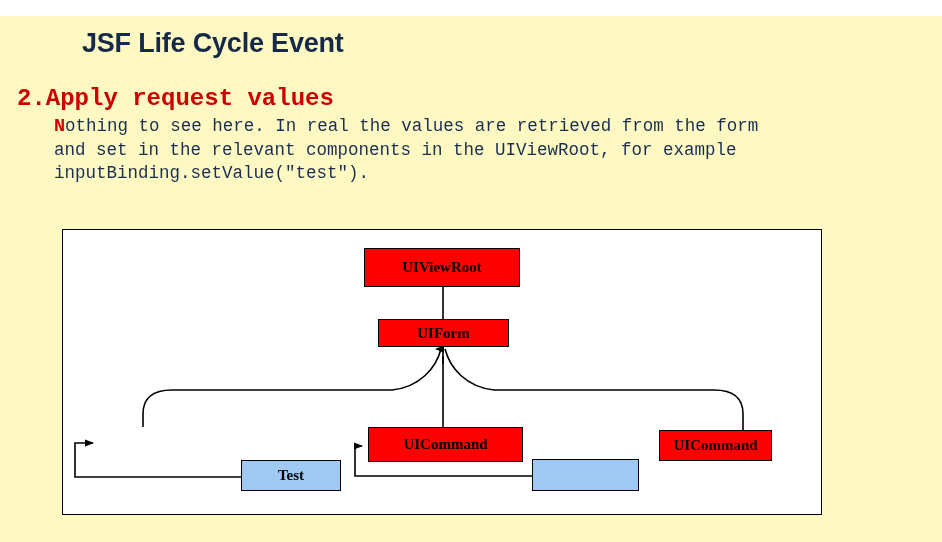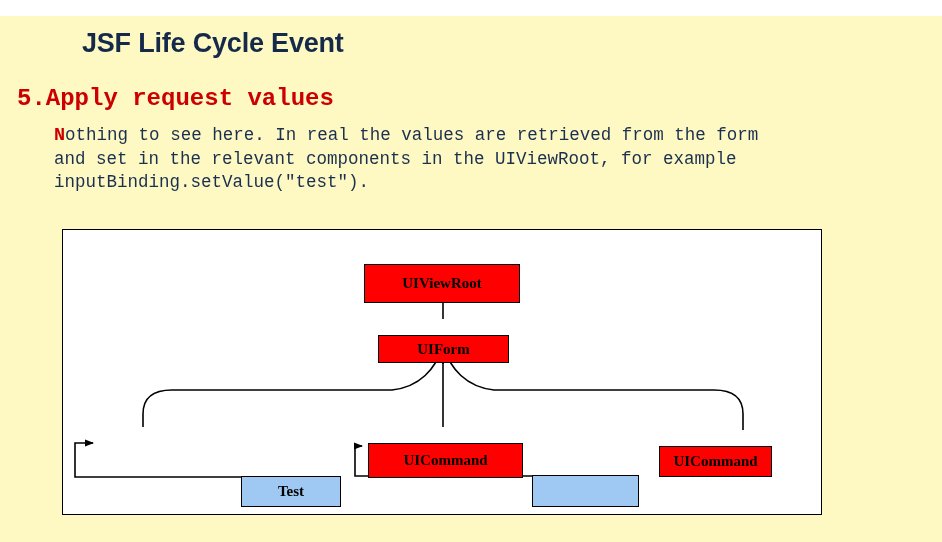--- a/index.html
+++ b/index.html
@@ -45,21 +45,21 @@
   }
   #step-heading {
     font-family: "Liberation Mono", monospace;
     font-weight: bold;
     font-size: 24px;
     color: #cc0000;
     line-height: 1.08;
     white-space: nowrap;
   }
   #body-paragraph {
-    margin-top: 12px;
+    margin-top: 3px;
     padding-left: 37px;
     font-family: "Liberation Mono", monospace;
     font-size: 17.5px;
     color: #1b3050;
     line-height: 1.30;
     white-space: pre-wrap;
   }
   #body-dropcap {
     font-family: "Liberation Mono", monospace;
     font-weight: bold;
@@ -93,42 +93,41 @@
     box-sizing: border-box;
     border: 1.6px solid #000000;
     display: flex;
     align-items: center;
     justify-content: center;
     font-family: "Liberation Serif", serif;
     font-weight: bold;
     font-size: 15px;
     color: #000000;
     white-space: nowrap;
-    margin-top: 16px;
   }
   .node.red  { background: #fe0000; }
   .node.blue { background: #9fc9f3; }
 
   #node-uiviewroot { left: 364px; top: 232px; width: 156px; height: 39px; }
   #node-uiform     { left: 378px; top: 303px; width: 131px; height: 28px; }
   #node-uiinput    { left: 99px;  top: 411px; width: 129px; height: 32px; }
   #node-uioutput   { left: 368px; top: 411px; width: 155px; height: 35px; }
   #node-uicommand  { left: 659px; top: 414px; width: 113px; height: 31px; }
   #node-test       { left: 241px; top: 444px; width: 100px; height: 31px; }
   #node-blank      { left: 532px; top: 443px; width: 107px; height: 32px; }
 </style>
 </head>
 <body>
 
 <div id="slide">
 
   <div id="slide-title">JSF Life Cycle Event</div>
 
   <div id="body-block">
-    <div id="step-heading">5.Apply request values</div>
+    <div id="step-heading">2.Apply request values</div>
     <div id="body-paragraph"><span id="body-dropcap">N</span><span id="body-rest">othing to see here. In real the values are retrieved from the form
 and set in the relevant components in the UIViewRoot, for example
 inputBinding.setValue("test").</span></div>
   </div>
 
   <div id="diagram-frame"></div>
 
   <svg id="diagram-svg" viewBox="0 0 942 542" xmlns="http://www.w3.org/2000/svg">
     <defs>
       <marker id="arrowUp" markerWidth="9" markerHeight="9" refX="4.5" refY="8" orient="auto" markerUnits="userSpaceOnUse">

